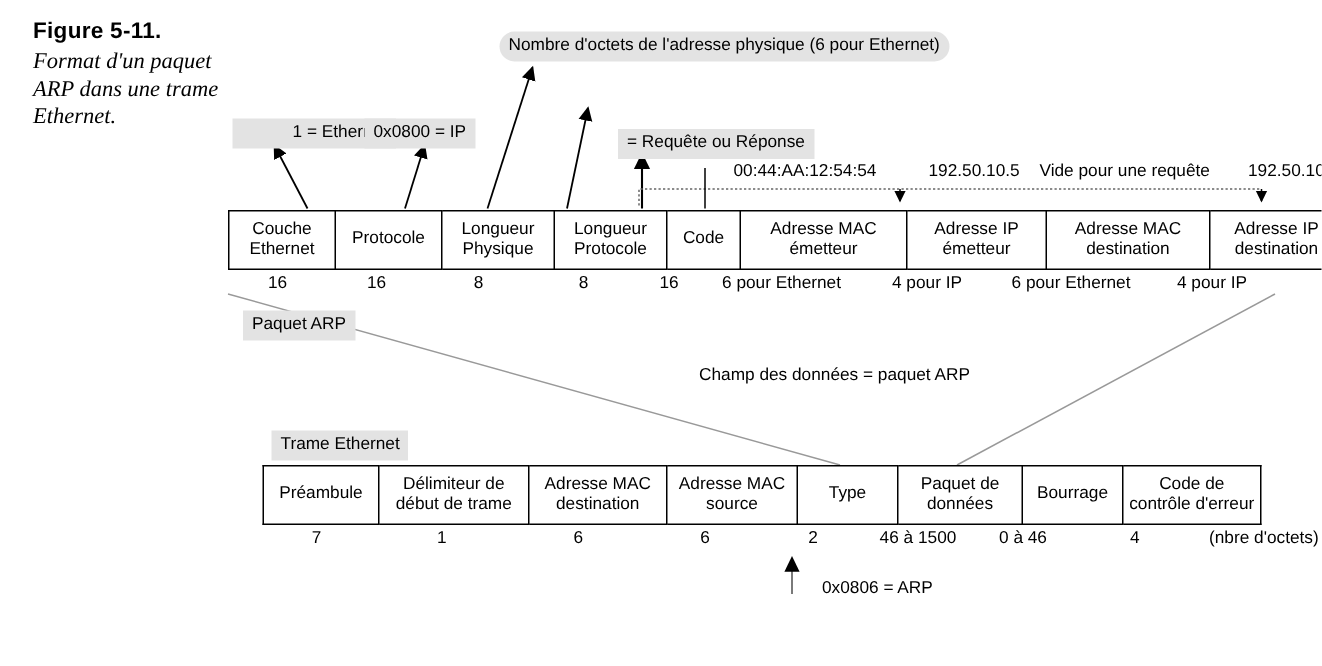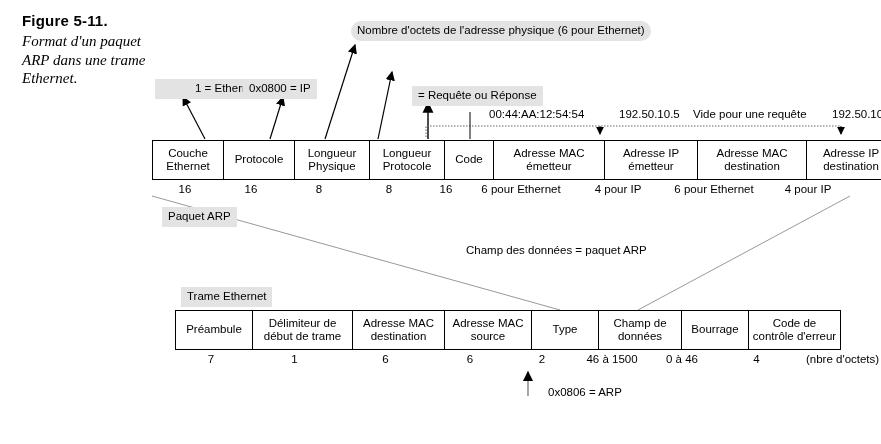--- a/index.html
+++ b/index.html
@@ -101,21 +101,21 @@
     <line x1="850" y1="196" x2="638" y2="310" stroke="#999" stroke-width="1"></line>
 
     <line x1="528" y1="396" x2="528" y2="372" stroke="#777" stroke-width="1.3" marker-end="url(#ah)"></line>
   </svg>
 
   <div class="abs fig-title">Figure 5-11.</div>
   <div class="abs fig-desc">Format d'un paquet ARP dans une trame Ethernet.</div>
 
   <div class="abs tag" style="left:155px;top:79px;padding-left:40px;">1 = Ethernet</div>
   <div class="abs tag" style="left:243px;top:79px;">0x0800 = IP</div>
-  <div class="abs tag" style="left:351px;top:21px;border-radius:10px;">Nombre d'octets de l'adresse physique (6 pour Ethernet)</div>
+  <div class="abs tag" style="left:333px;top:21px;border-radius:10px;">Nombre d'octets de l'adresse physique (6 pour Ethernet)</div>
   <div class="abs tag" style="left:412px;top:86px;">= Requête  ou Réponse</div>
 
   <div class="abs val" style="left:447px;top:108px;">00:44:AA:12:54:54</div>
   <div class="abs val" style="left:577px;top:108px;">192.50.10.5</div>
   <div class="abs val" style="left:651px;top:108px;">Vide pour une requête</div>
   <div class="abs val" style="left:790px;top:108px;">192.50.10.1</div>
 
   <table class="ftable" id="arp-table" style="left:152px;top:140px;width:698px;">
     <tbody>
         <tr>
@@ -151,21 +151,21 @@
   <div class="abs tag" style="left:181px;top:287px;">Trame Ethernet</div>
 
   <table class="ftable" id="eth-table" style="left:175px;top:310px;width:625px;">
     <tbody>
         <tr>
       <td style="width:72px">Préambule</td>
       <td style="width:95px">Délimiteur de début de trame</td>
       <td style="width:87px">Adresse MAC destination</td>
       <td style="width:82px">Adresse MAC source</td>
       <td style="width:62px">Type</td>
-      <td style="width:78px">Champ de données</td>
+      <td style="width:78px">Paquet de données</td>
       <td style="width:62px">Bourrage</td>
       <td style="width:87px">Code de contrôle d'erreur</td>
     </tr>
   </tbody>
     </table>
 
   <div class="sizes" style="left:175px;top:353px;width:625px;">
     <div class="sz" style="left:0px;width:72px;">7</div>
     <div class="sz" style="left:72px;width:95px;">1</div>
     <div class="sz" style="left:167px;width:87px;">6</div>

